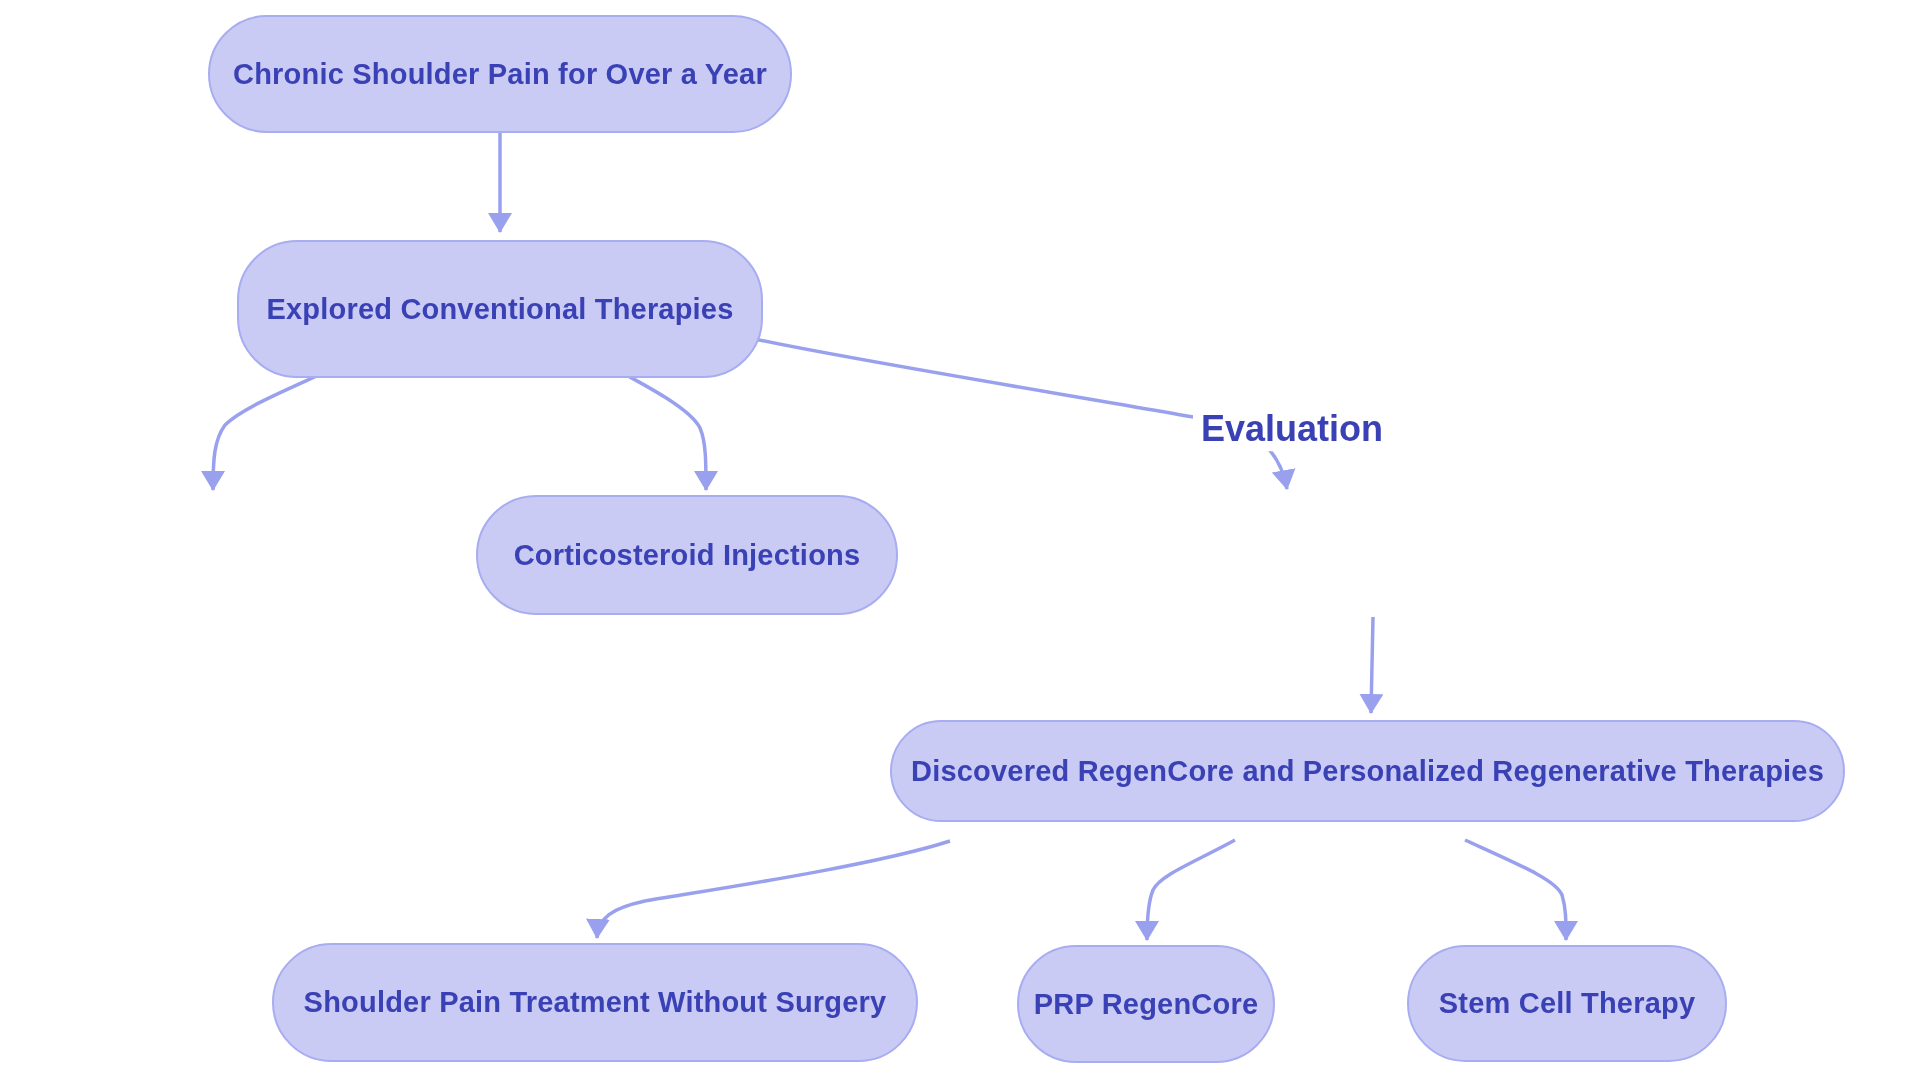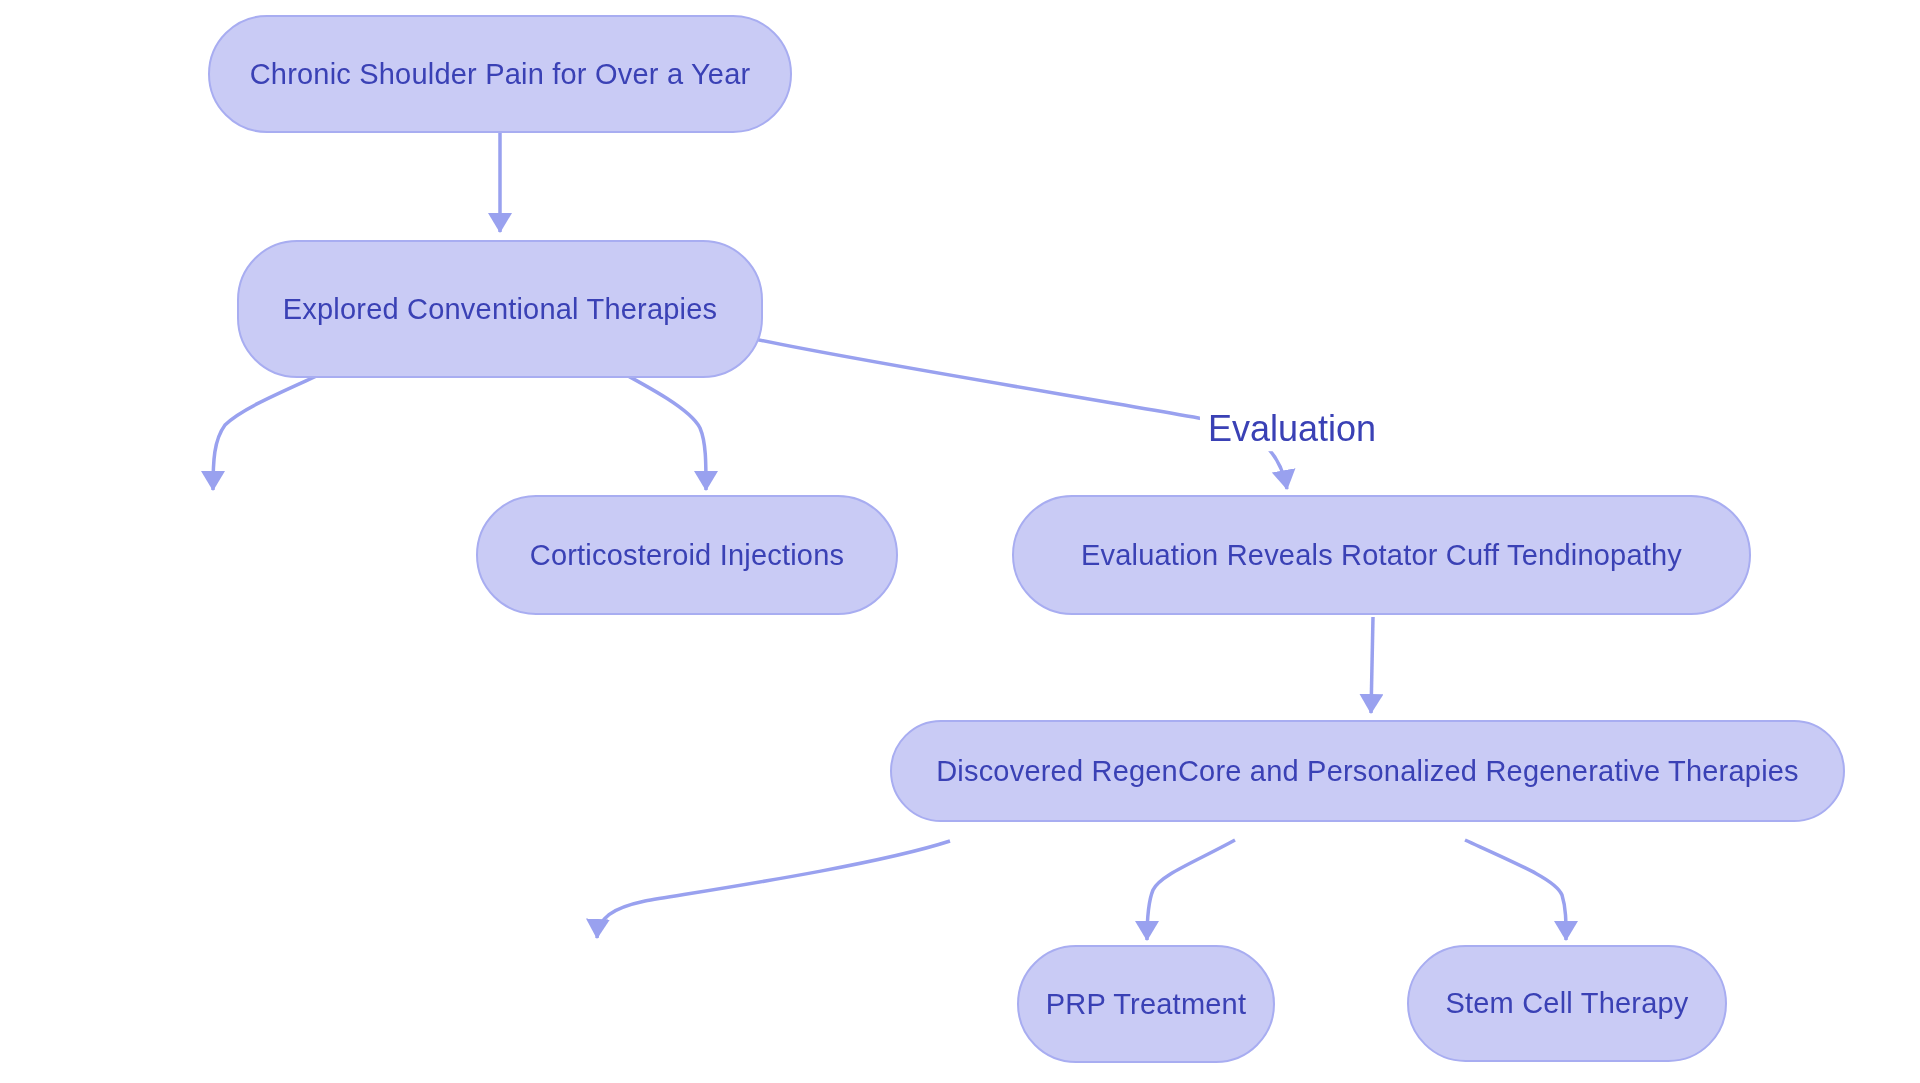--- a/index.html
+++ b/index.html
@@ -11,20 +11,21 @@
   }
   * { box-sizing: border-box; }
   html, body { margin: 0; padding: 0; background: var(--background); }
   .canvas {
     position: relative;
     width: 1920px;
     height: 1083px;
     background: var(--background);
     overflow: hidden;
     font-family: "Liberation Sans", sans-serif;
+    font-weight: bold;
   }
   .edges { position: absolute; left: 0; top: 0; }
   .edge-path {
     fill: none;
     stroke: var(--edge);
     stroke-width: 3.5px;
   }
   .arrow-head { fill: var(--edge); stroke: none; }
   .node {
     position: absolute;
@@ -79,24 +80,24 @@
     <path class="edge-path" d="M 1465,840 C 1520,865 1556,880 1562,895 C 1566,908 1566,920 1566,940" marker-end="url(#arrowhead)"></path>
   </svg>
 
   <div class="node" style="left:208px; top:15px; width:584px; height:118px;">Chronic Shoulder Pain for Over a Year</div>
 
   <div class="node" style="left:237px; top:240px; width:526px; height:138px;">Explored Conventional Therapies</div>
 
 
   <div class="node" style="left:476px; top:495px; width:422px; height:120px;">Corticosteroid Injections</div>
 
-  <div class="node" style="left:1012px; top:495px; width:739px; height:120px;">Evaluation Reveals Rotator Cuff Tendinopathy</div>
 
   <div class="node" style="left:890px; top:720px; width:955px; height:102px;">Discovered RegenCore and Personalized Regenerative Therapies</div>
 
+  <div class="node" style="left:272px; top:943px; width:646px; height:119px;">Shoulder Pain Treatment Without Surgery</div>
 
-  <div class="node" style="left:1017px; top:945px; width:258px; height:118px;">PRP Treatment</div>
+  <div class="node" style="left:1017px; top:945px; width:258px; height:118px;">PRP RegenCore</div>
 
   <div class="node" style="left:1407px; top:945px; width:320px; height:117px;">Stem Cell Therapy</div>
 
   <div class="edge-label" style="left:1292px; top:429px;">Evaluation</div>
 
 </div>
 
 </body></html>

